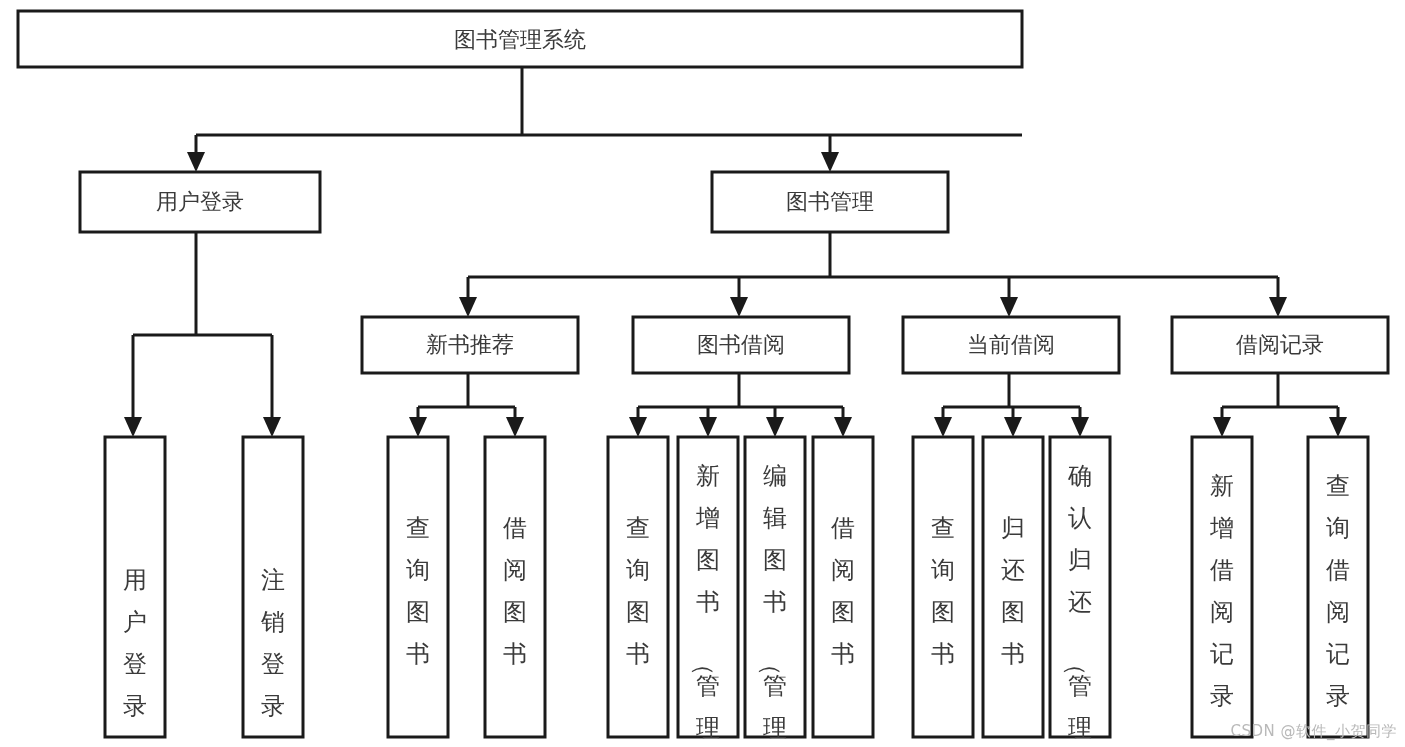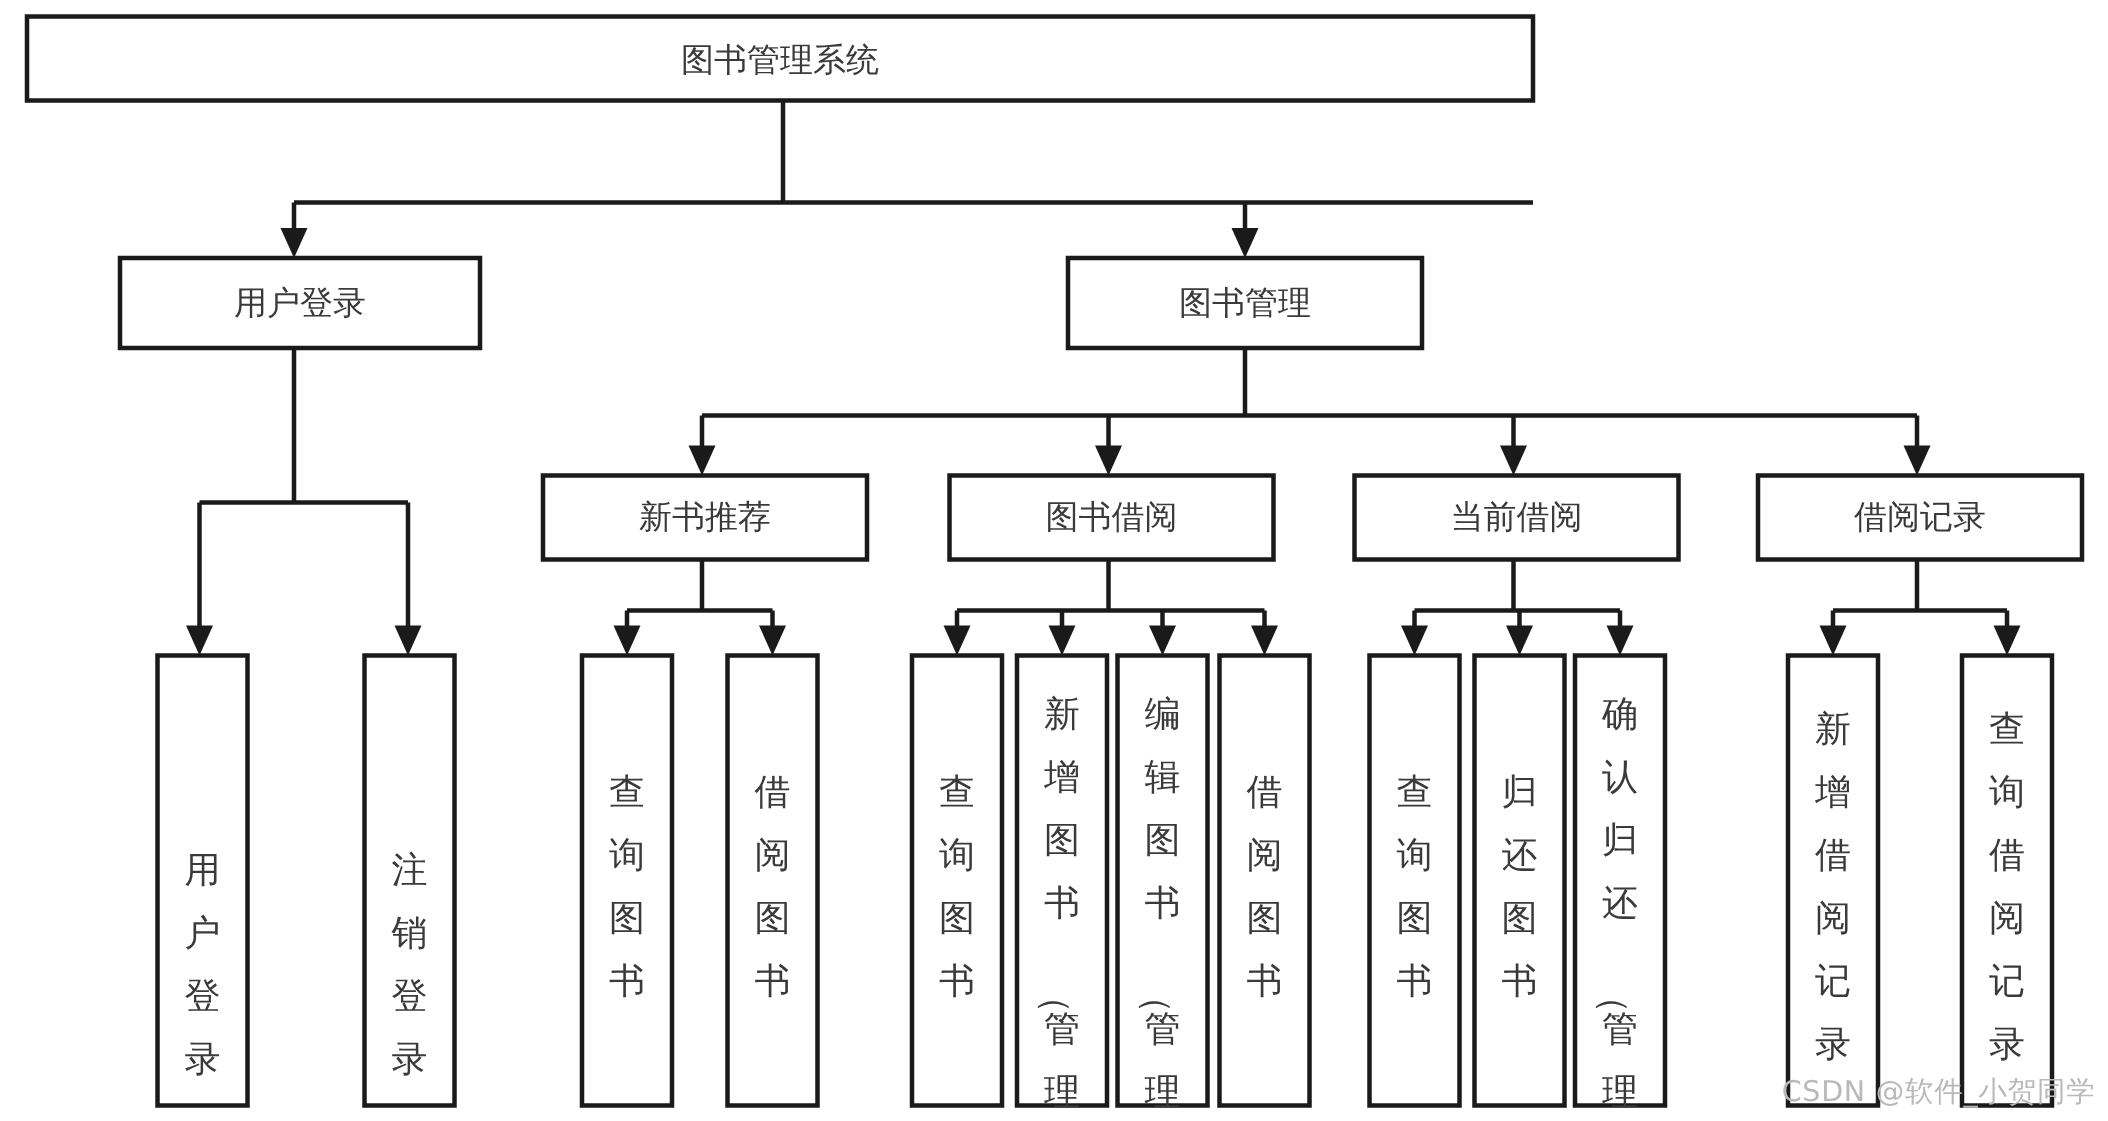--- a/index.html
+++ b/index.html
@@ -53,21 +53,21 @@
   }
   .arrow-head {
     fill: #1a1a1a;
     stroke: none;
   }
   .watermark {
     position: absolute;
     right: 8px;
     bottom: 6px;
     font-family: "DejaVu Sans", "Liberation Sans", sans-serif;
-    font-size: 19px;
+    font-size: 15px;
     color: #b9b9b9;
     letter-spacing: 0.5px;
     white-space: nowrap;
     user-select: none;
   }
 </style>
 </head>
 <body>
 
 <div id="diagram-root">

